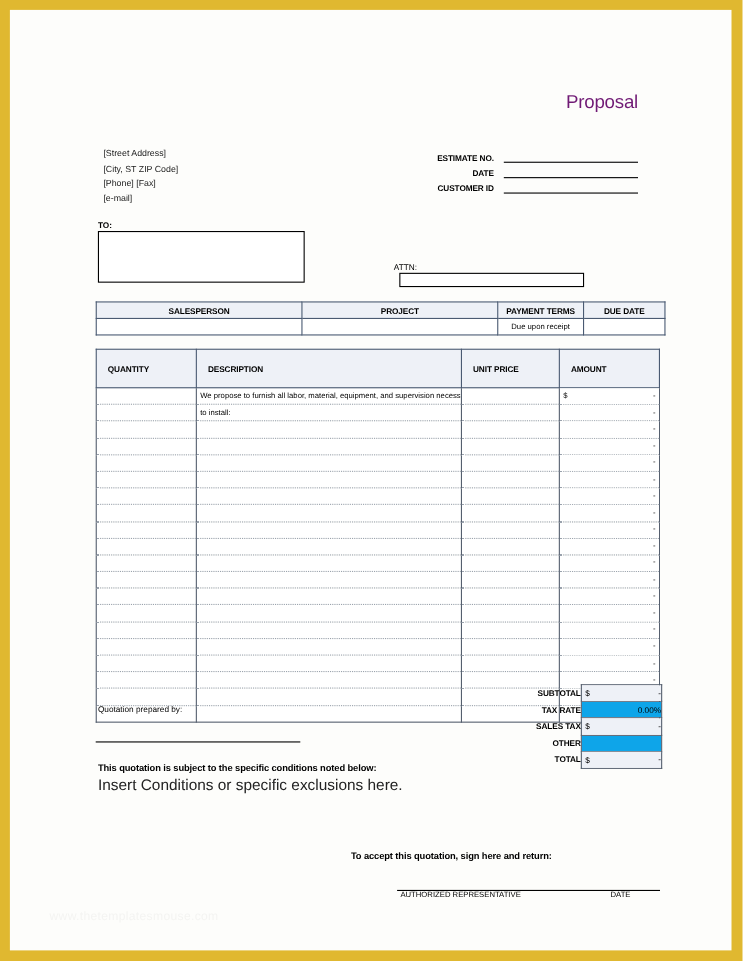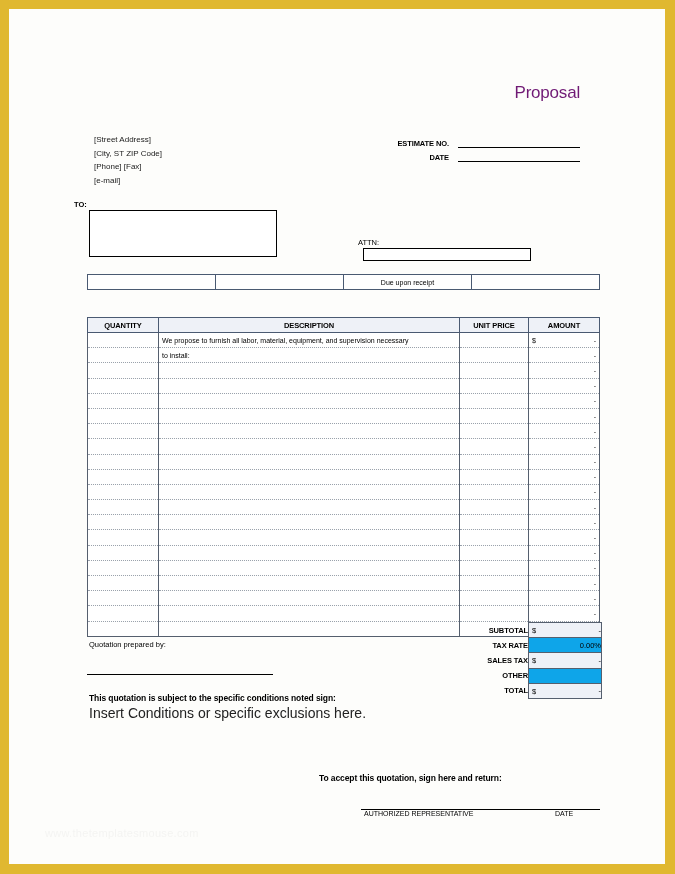--- a/index.html
+++ b/index.html
@@ -100,21 +100,21 @@
   }
   .hf-line {
     width: 122px;
     border-bottom: 1.3px solid #000;
     height: 11px;
   }
 
   
   #to-label {
     position: absolute;
-    left: 65px;
+    left: 80px;
     top: 191px;
     font-size: 7.5px;
     font-weight: bold;
   }
   #to-box {
     position: absolute;
     left: 80px;
     top: 201px;
     width: 186px;
     height: 45px;
@@ -173,22 +173,22 @@
     width: 513px;
     border-collapse: collapse;
     table-layout: fixed;
   }
   #items-table th {
     background: #eef1f7;
     border: 0.8px solid #4a5a72;
     height: 14px;
     font-size: 7.5px;
     font-weight: bold;
-    text-align: center;
-    padding: 0;
+    text-align: left;
+    padding: 10px;
     letter-spacing: -0.1px;
   }
   #items-table td {
     height: 14.2px;
     font-size: 7px;
     padding: 0 3px;
     border-left: 0.9px solid #555f6e;
     border-right: 0.9px solid #555f6e;
     border-bottom: 1px dotted #9aa2ad;
     background: #fff;
@@ -347,29 +347,39 @@
 
     <div id="header-fields">
       <div class="hf-row">
         <div class="hf-label">ESTIMATE NO.</div>
         <div class="hf-line"></div>
       </div>
       <div class="hf-row">
         <div class="hf-label">DATE</div>
         <div class="hf-line"></div>
       </div>
+      <div class="hf-row">
+        <div class="hf-label">CUSTOMER ID</div>
+        <div class="hf-line"></div>
+      </div>
     </div>
 
     <div id="to-label">TO:</div>
     <div id="to-box"></div>
     <div id="attn-label">ATTN:</div>
     <div id="attn-box"></div>
 
     <table id="info-table">
       <tbody>
+          <tr>
+        <th style="width:186px">SALESPERSON</th>
+        <th style="width:177px">PROJECT</th>
+        <th style="width:77px">PAYMENT TERMS</th>
+        <th style="width:73px">DUE DATE</th>
+      </tr>
       <tr>
         <td></td>
         <td></td>
         <td>Due upon receipt</td>
         <td></td>
       </tr>
     </tbody>
       </table>
 
     <table id="items-table">
@@ -526,21 +536,21 @@
           <tr>
             <td class="t-label">TOTAL</td>
             <td class="t-value"><span class="dollar">$</span><span>-</span></td>
           </tr>
         </tbody>
       </table>
 
     <div id="prepared-label">Quotation prepared by:</div>
     <div id="prepared-line"></div>
 
-    <div id="conditions-title">This quotation is subject to the specific conditions noted sign:</div>
+    <div id="conditions-title">This quotation is subject to the specific conditions noted below:</div>
     <div id="conditions-body">Insert Conditions or specific exclusions here.</div>
 
     <div id="accept-title">To accept this quotation, sign here and return:</div>
     <div id="sign-line"></div>
     <div id="sign-rep">AUTHORIZED REPRESENTATIVE</div>
     <div id="sign-date">DATE</div>
 
     <div id="watermark">www.thetemplatesmouse.com</div>
 
   </div>

